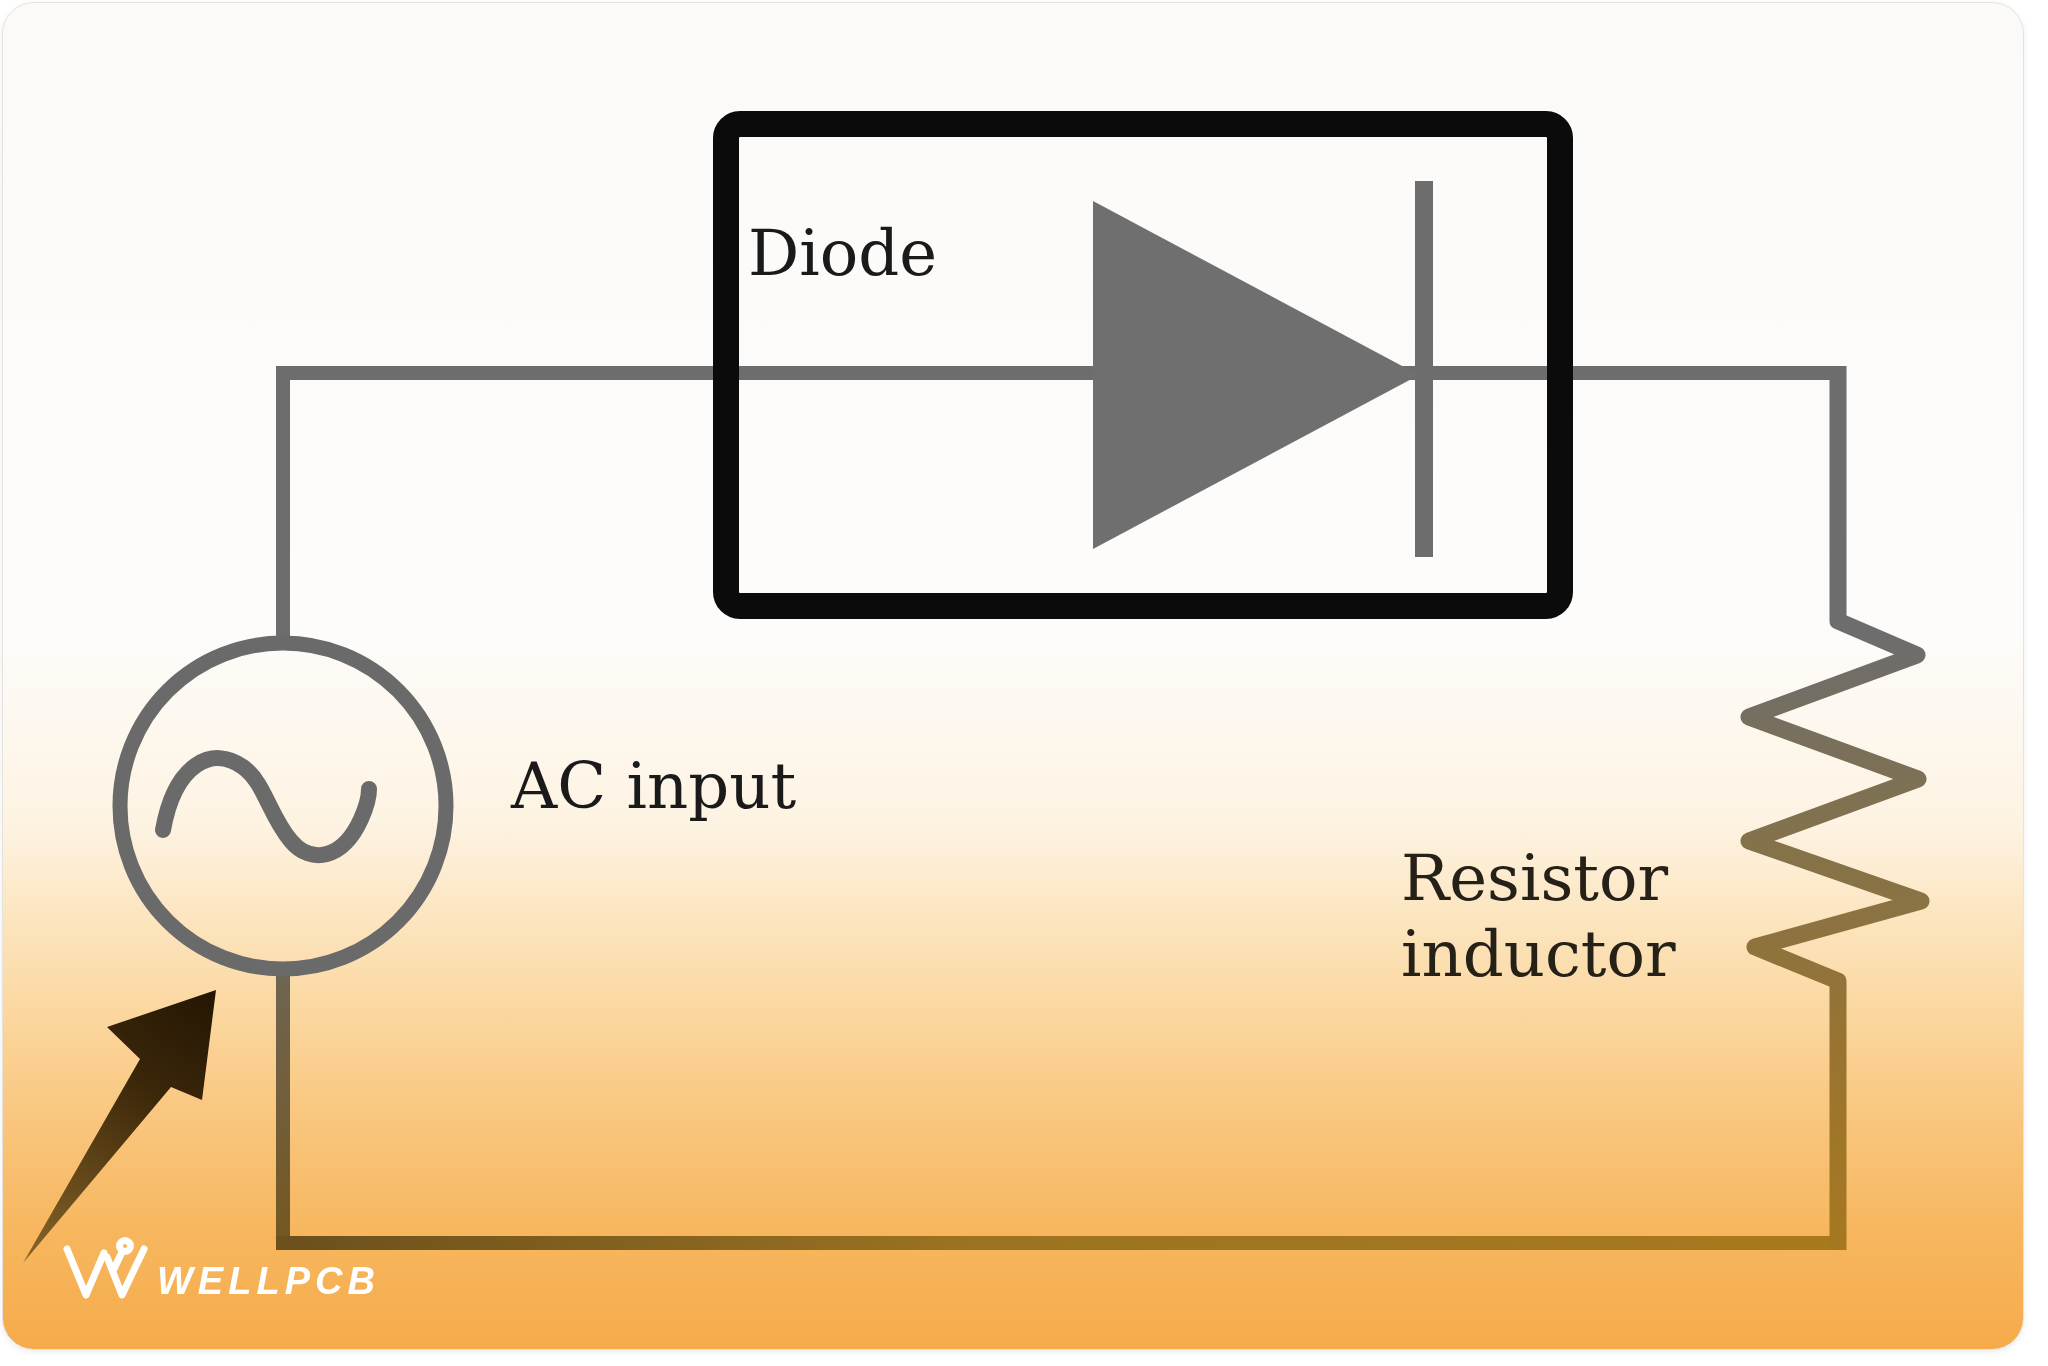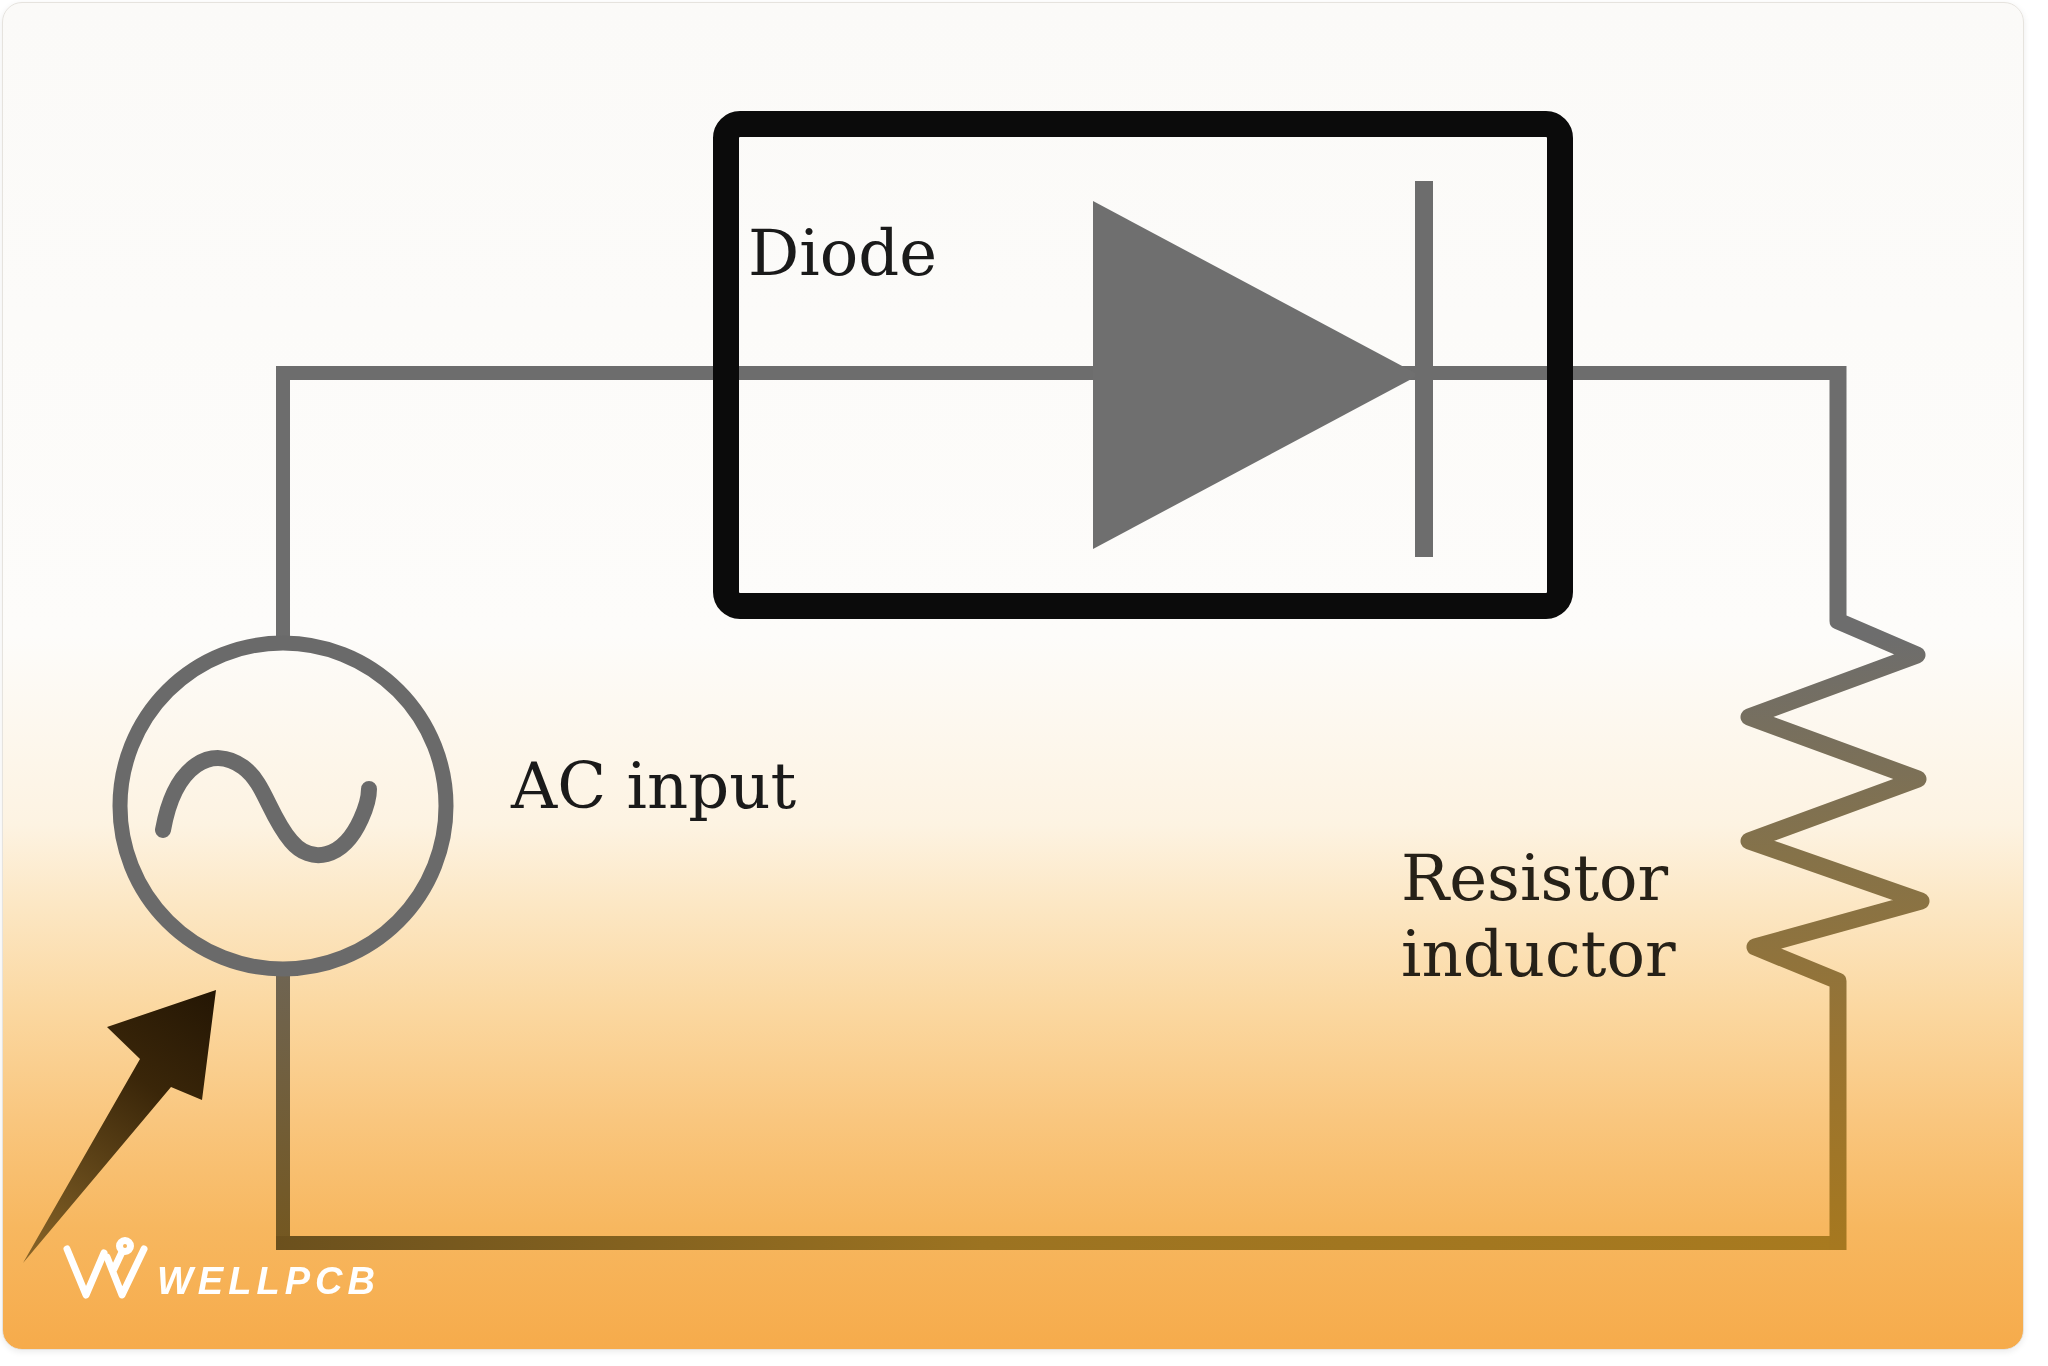--- a/index.html
+++ b/index.html
@@ -10,21 +10,21 @@
     background: #ffffff;
     font-family: "DejaVu Serif", serif;
     overflow: hidden;
   }
   .card {
     position: absolute;
     left: 2px;
     top: 2px;
     right: 24px;
     bottom: 16px;
-    border-radius: 20px;
+    border-radius: 32px;
     border: 1px solid #e6e3de;
     box-shadow: 0 2px 6px rgba(0,0,0,0.08);
     background: linear-gradient(180deg,
       #fbfaf8 0%,
       #fdfcfa 47%,
       #fdf3e2 61%,
       #fce7c4 67%,
       #fbd79f 75%,
       #f9c67e 83%,
       #f7b75f 91%,

